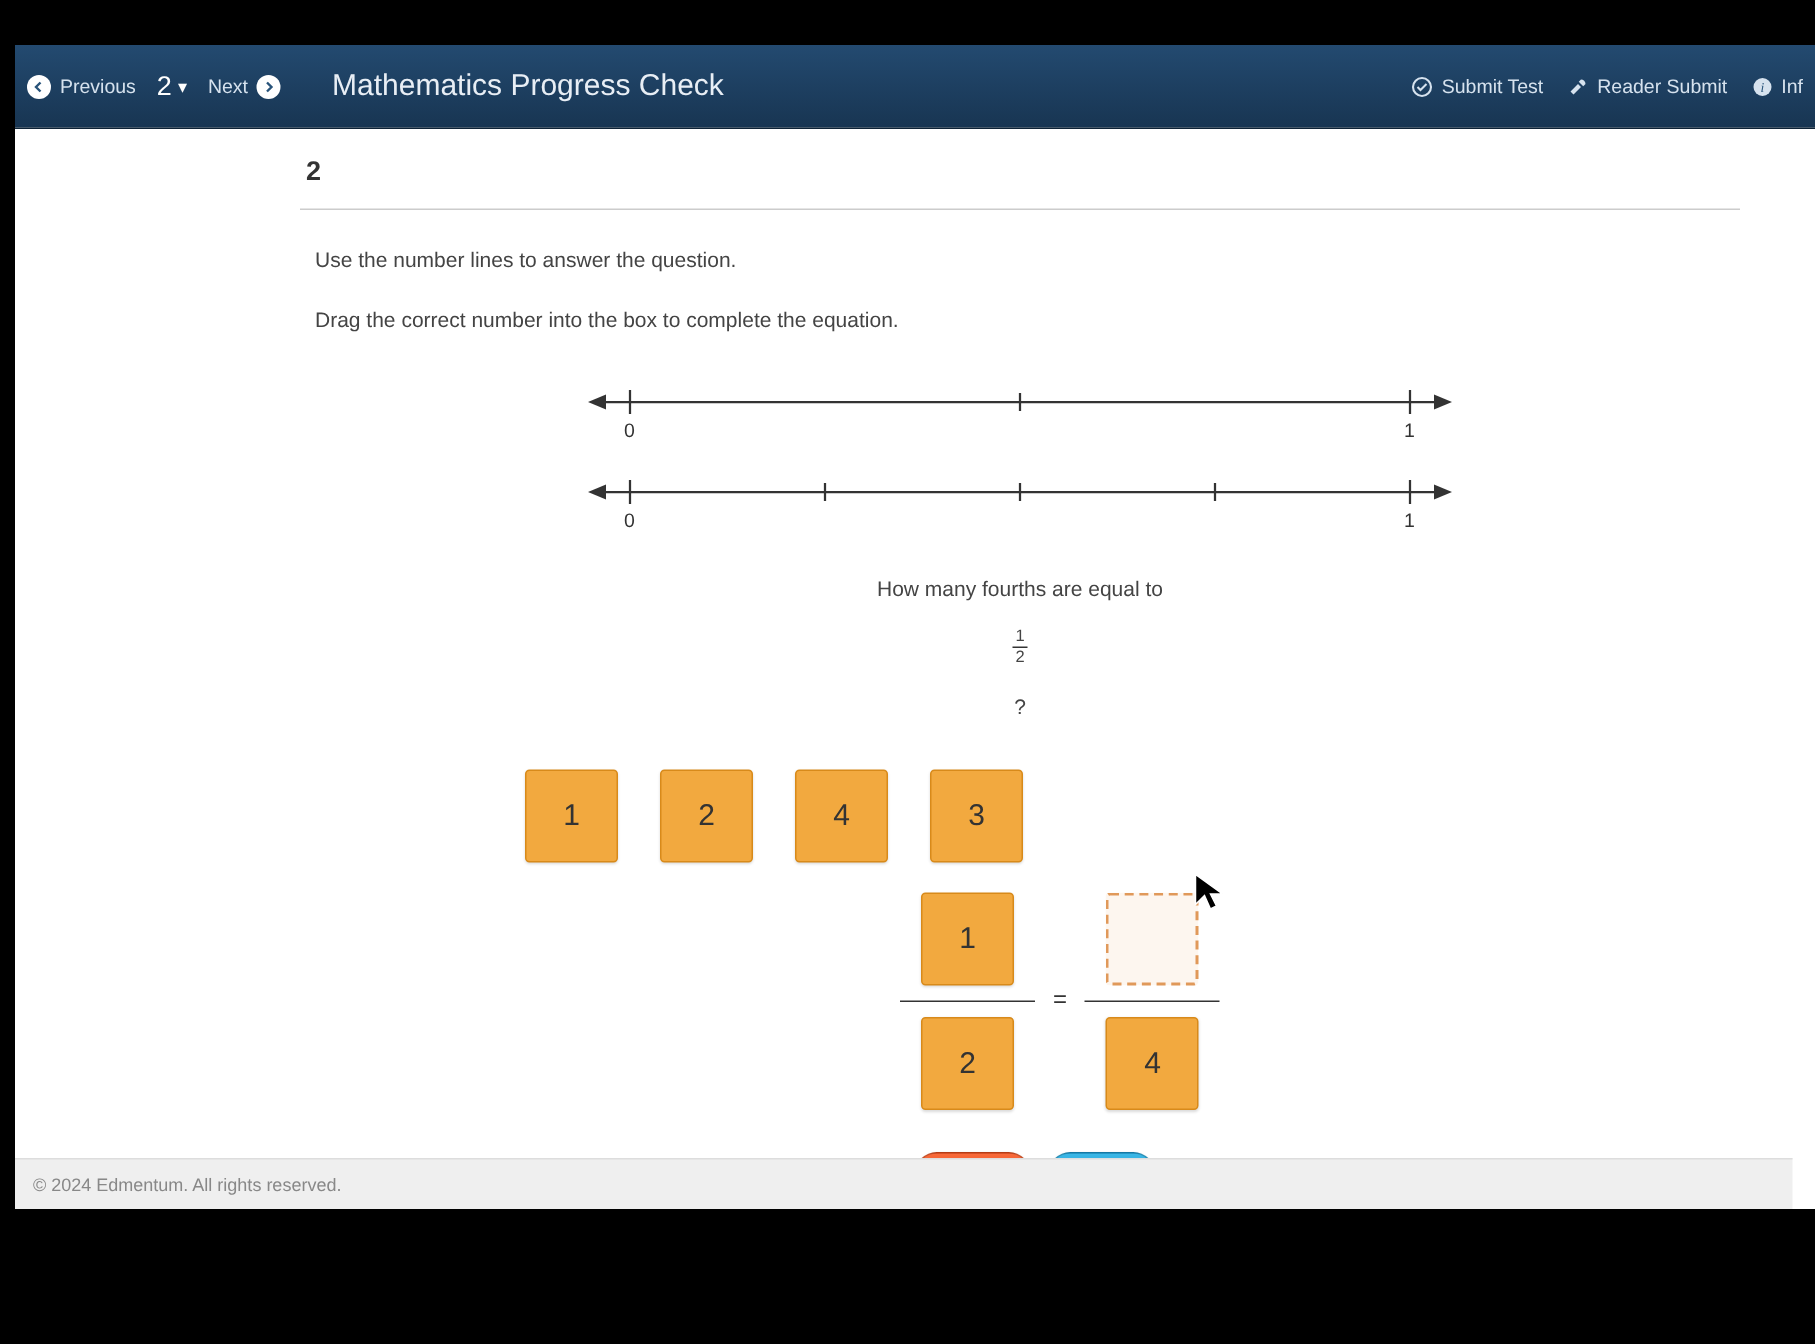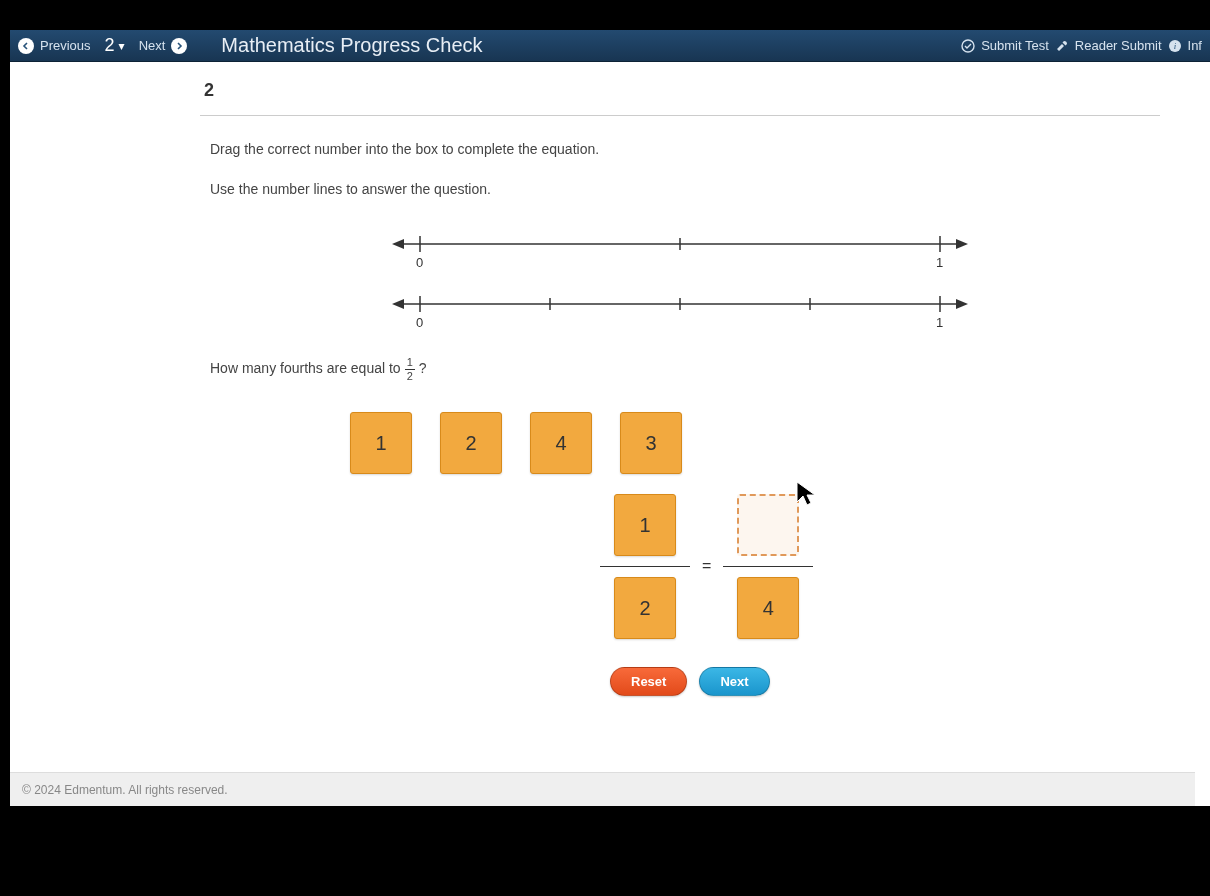--- a/index.html
+++ b/index.html
@@ -23,39 +23,39 @@
     right: 0;
     bottom: 90px;
     background: #f0f0f0;
     display: flex;
     flex-direction: column;
   }
   
   .topbar {
     background: #1a3a5c;
     background: linear-gradient(#234a70, #183552);
-    height: 32px;
+    height: 56px;
     display: flex;
     align-items: center;
     color: #fff;
     font-size: 13px;
     padding: 0 8px;
     border-bottom: 1px solid #0d2236;
   }
   .topbar .nav-left { display: flex; align-items: center; gap: 14px; }
   .nav-btn { display: flex; align-items: center; gap: 6px; cursor: pointer; color: #d6e2ee; }
   .nav-btn .circ-icon {
     display:inline-flex; width:16px; height:16px; border-radius:50%;
     background:#fff; color:#28537a; align-items:center; justify-content:center;
     font-size:10px; font-weight:bold;
   }
   .qnum { font-size: 18px; color: #fff; font-weight: 400; display:flex; align-items:center; gap:4px;}
   .qnum .chev { font-size: 12px; }
   .title { font-size: 20px; color: #e8eef5; margin-left: 20px; }
-  .topbar .nav-right { margin-left: auto; display: flex; align-items: center; gap: 6px; }
+  .topbar .nav-right { margin-left: auto; display: flex; align-items: center; gap: 16px; }
   .nav-right .tool { display:flex; align-items:center; gap:6px; cursor:pointer; color:#d6e2ee;}
   .tool .ico { width:14px; height:14px; display:inline-block; }
 
   
   .content {
     flex: 1;
     background: #fff;
     position: relative;
     padding-top: 10px;
     overflow: hidden;
@@ -78,21 +78,21 @@
     line-height: 1.6;
   }
   .instructions p { margin-bottom: 18px; }
 
   
   .nlines { margin-left: 180px; margin-top: 4px; margin-bottom: 18px; }
   .nline { position: relative; width: 580px; height: 60px; }
   .nline svg { width: 580px; height: 60px; display:block; }
   .nl-lbl { position:absolute; font-size: 13px; color:#333; top: 34px; }
 
-  .qtext { font-size: 14px; color:#444; display:flex; gap:4px; }
+  .qtext { font-size: 14px; color:#444; display:flex; align-items:center; gap:16px;flex-direction:column; }
   .frac {
     display:inline-flex; flex-direction:column; align-items:center;
     font-size: 11px; line-height: 1; vertical-align: middle;
   }
   .frac .num { border-bottom:1px solid #333; padding: 0 2px 1px 2px;}
   .frac .den { padding-top:1px;}
 
   
   .tiles-row { margin-left: 140px; margin-top: 30px; display:flex; gap: 28px; }
   .tile {
@@ -217,22 +217,22 @@
           <span>Inf</span>
         </div>
       </div>
     </div>
 
     <div class="content">
       <div class="panel">
         <div class="qheader">2</div>
 
         <div class="instructions">
+          <p>Use the number lines to answer the question.</p>
           <p>Drag the correct number into the box to complete the equation.</p>
-          <p>Use the number lines to answer the question.</p>
 
           <div class="nlines">
             <div class="nline">
               <svg viewBox="0 0 580 60">
                 <line x1="10" y1="25" x2="570" y2="25" stroke="#333" stroke-width="1.5"></line>
                 <polygon points="2,25 14,20 14,30" fill="#333"></polygon>
                 <polygon points="578,25 566,20 566,30" fill="#333"></polygon>
                 <line x1="30" y1="17" x2="30" y2="33" stroke="#333" stroke-width="1.5"></line>
                 <line x1="290" y1="19" x2="290" y2="31" stroke="#333" stroke-width="1.5"></line>
                 <line x1="550" y1="17" x2="550" y2="33" stroke="#333" stroke-width="1.5"></line>

